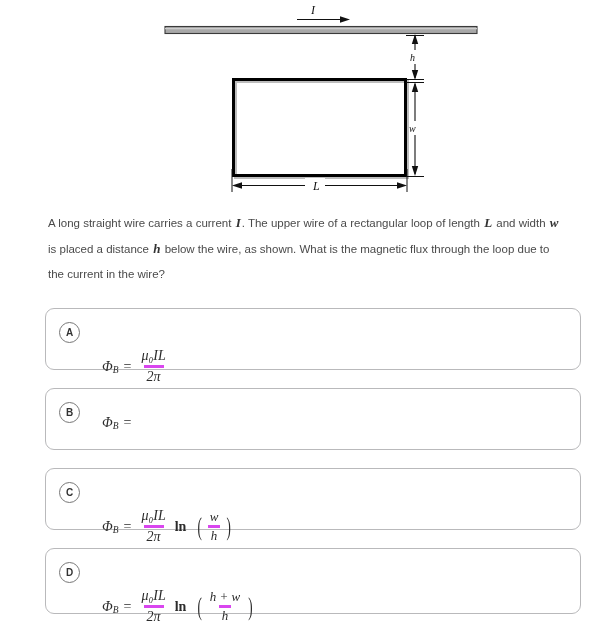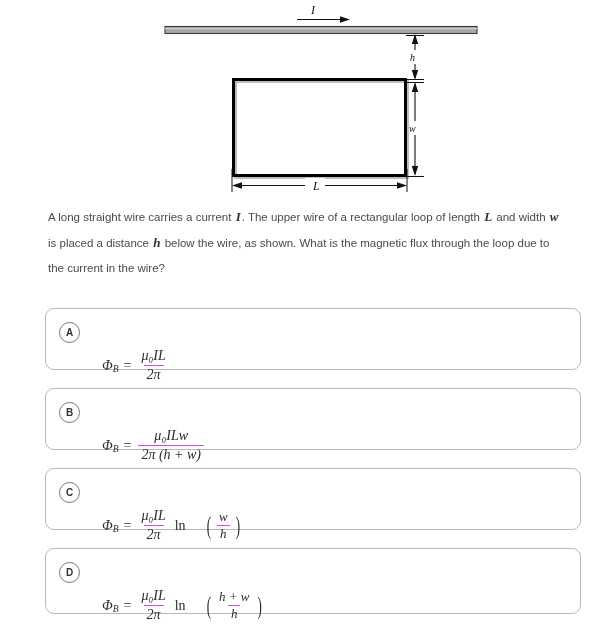--- a/index.html
+++ b/index.html
@@ -27,21 +27,21 @@
 
   .math-serif {
     font-family: "Liberation Serif", "DejaVu Serif", serif;
     font-style: italic;
   }
 
   
   #question {
     position: absolute;
     left: 48px;
-    top: 204px;
+    top: 210px;
     width: 520px;
     font-size: 11.5px;
     line-height: 25px;
     color: #4a4a4a;
     font-family: "Liberation Sans", sans-serif;
   }
   #question .var {
     font-family: "Liberation Serif", "DejaVu Serif", serif;
     font-style: italic;
     font-weight: bold;
@@ -121,28 +121,29 @@
     flex-direction: column;
     align-items: center;
     vertical-align: middle;
     margin: 16px 2px;
   }
   .frac .num {
     padding: 0 3px 1px 3px;
     line-height: 1.05;
   }
   .frac .den {
-    border-top: 1px solid #d946ef;
+    border-top: 3px solid #d946ef;
     padding: 1px 3px 0 3px;
     line-height: 1.15;
   }
   .lnop {
     font-style: normal;
     margin-left: 4px;
-    margin-right: 18px;
+    margin-right: 8px;
+    font-weight: bold;
   }
   .paren {
     font-style: normal;
     display: inline-block;
     transform: scaleY(2.0);
     transform-origin: center;
     margin: 0 3px;
     font-size: 13px;
   }
   .smallfrac { font-size: 13px; }
@@ -227,24 +228,20 @@
     </div>
   </div>
 
   <div class="option option-b">
     <div class="opt-letter">B</div>
     <div class="opt-formula">
       <span class="mathrow">
         <span class="mi">Φ</span>
           <span class="sub">B</span>
         <span class="eq">=</span>
-        <span class="frac">
-          <span class="num mi">μ₀ILw</span>
-          <span class="den mi">2π (h + w)</span>
-        </span>
       </span>
     </div>
   </div>
 
   <div class="option option-c">
     <div class="opt-letter">C</div>
     <div class="opt-formula">
       <span class="mathrow">
         <span class="mi">Φ</span>
           <span class="sub">B</span>

